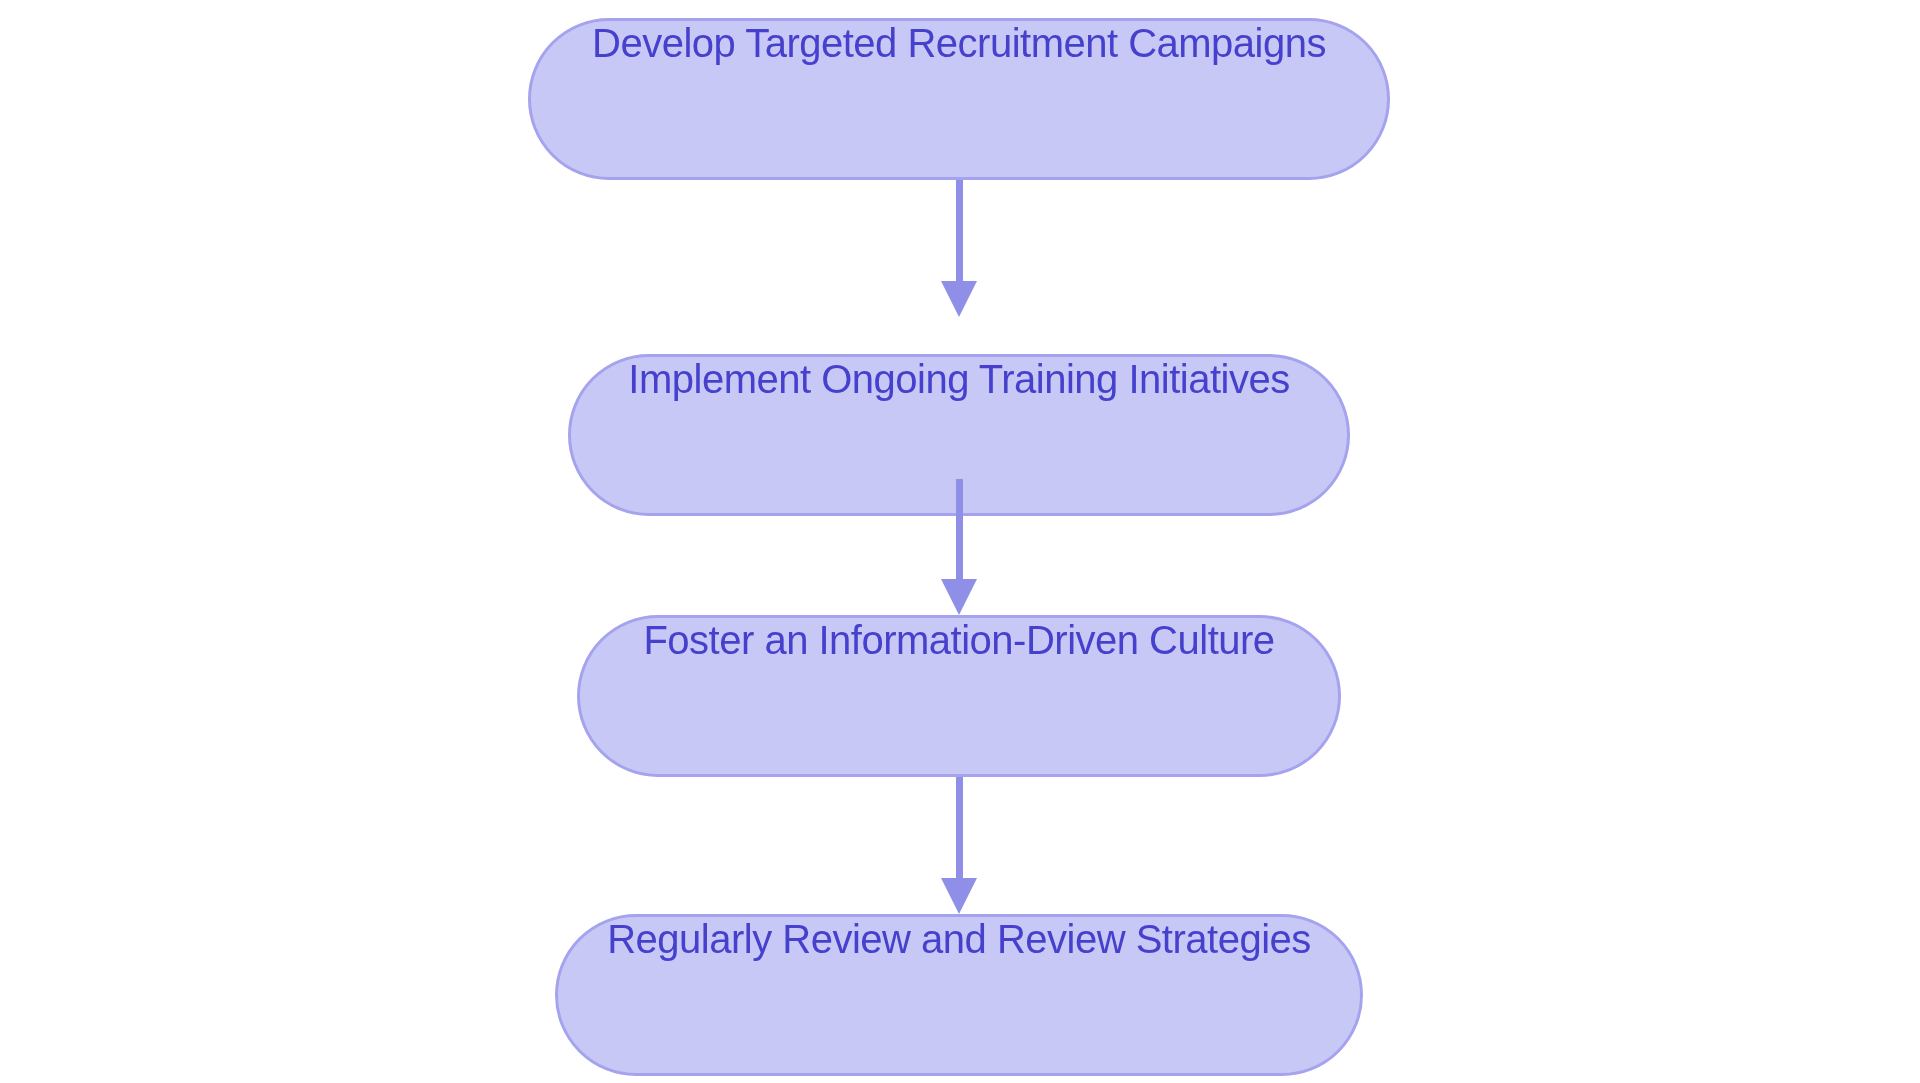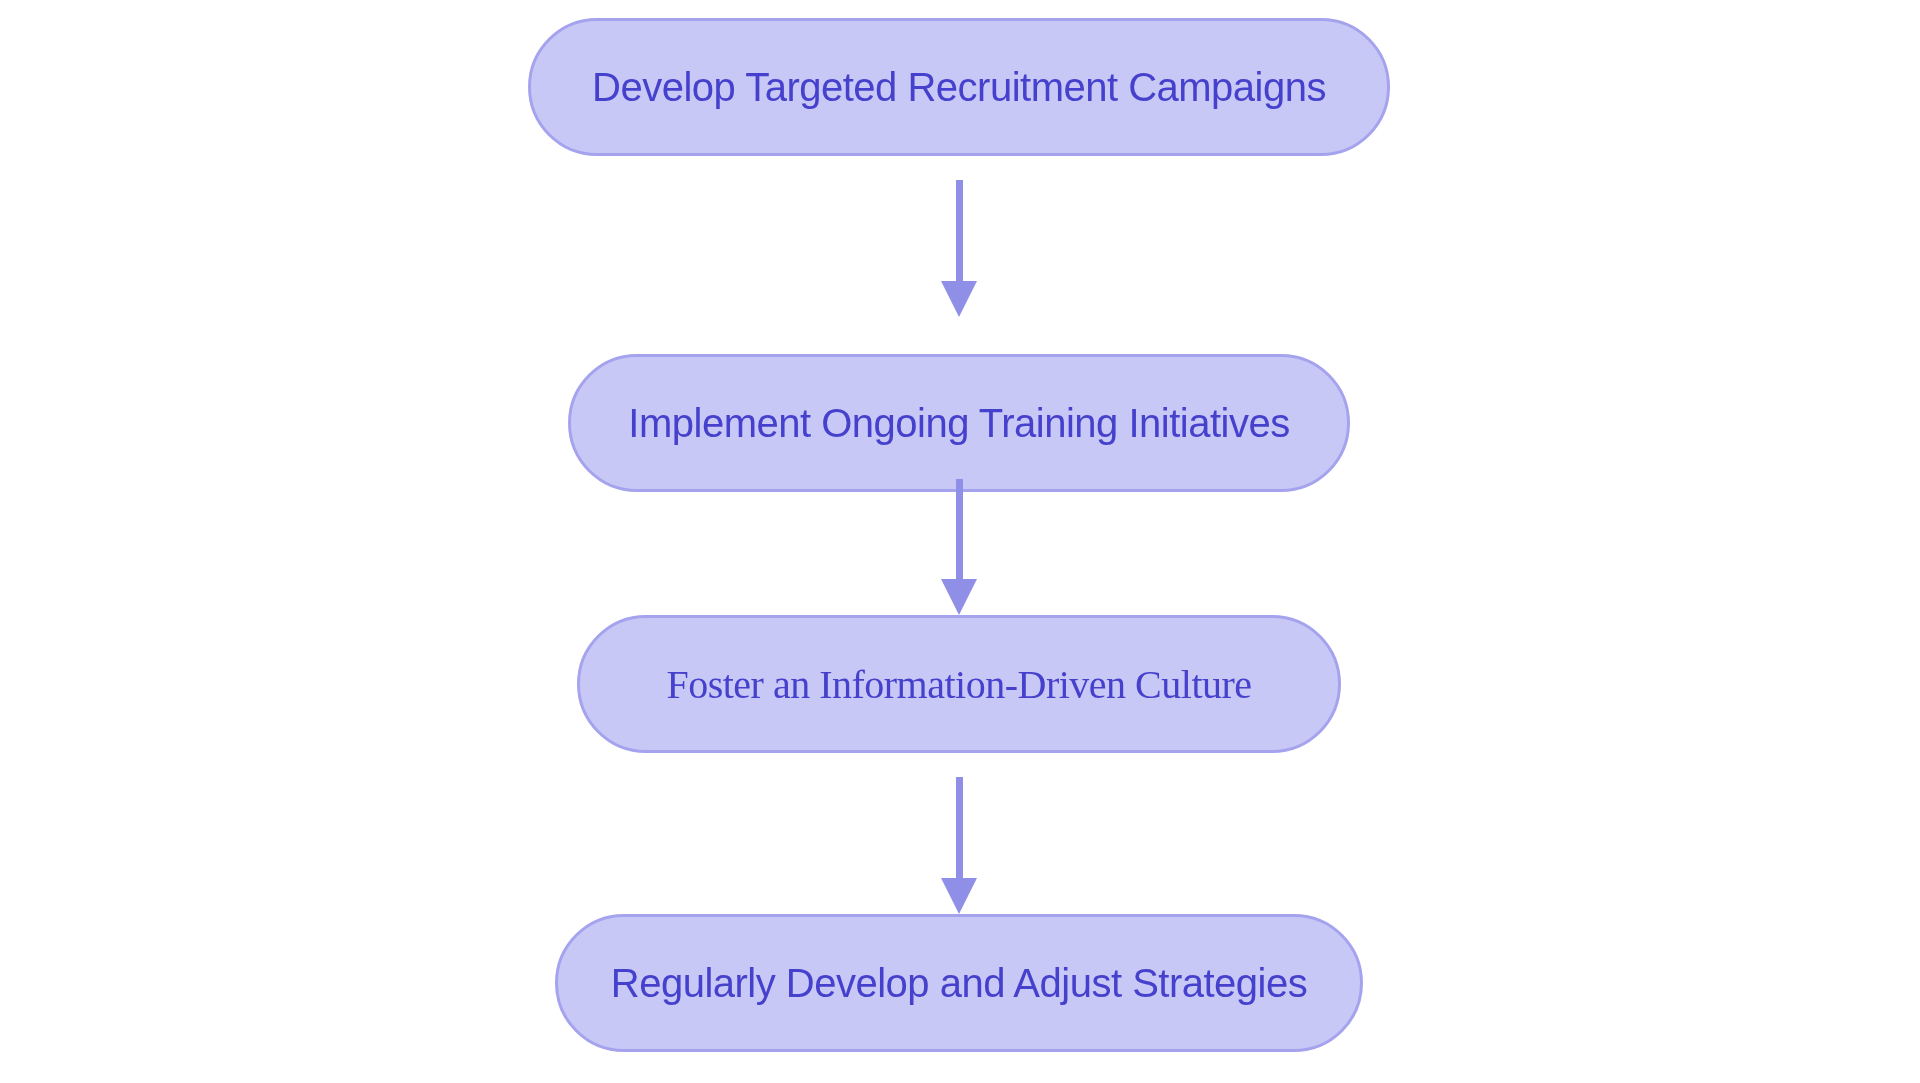--- a/index.html
+++ b/index.html
@@ -20,32 +20,32 @@
     width: 1920px;
     height: 1083px;
     background: var(--background);
     overflow: hidden;
   }
   .node {
     position: absolute;
     background: var(--node-fill);
     border: 3px solid var(--node-border);
     border-radius: 81px;
-    height: 138px;
+    height: 162px;
     display: flex;
-    align-items: center;
+    align-items: flex-start;
     justify-content: center;
     color: var(--node-text);
     font-size: 40px;
     letter-spacing: -0.5px;
     text-align: center;
   }
   .node-1 { left: 528px; top: 18px;  width: 862px; }
   .node-2 { left: 568px; top: 317px; width: 782px; margin-top: 37px; }
-  .node-3 { left: 577px; top: 615px; width: 764px; font-family: Liberation Serif, serif; }
+  .node-3 { left: 577px; top: 615px; width: 764px; }
   .node-4 { left: 555px; top: 914px; width: 808px; }
 
   .arrow {
     position: absolute;
     left: 941px;
     width: 36px;
     display: flex;
     flex-direction: column;
     align-items: center;
   }
@@ -92,16 +92,16 @@
   <div class="node node-3">
     <span class="node-label">Foster an Information-Driven Culture</span>
   </div>
 
   <div class="arrow arrow-3">
     <span class="arrow-line"></span>
     <span class="arrow-head"></span>
   </div>
 
   <div class="node node-4">
-    <span class="node-label">Regularly Develop and Adjust Strategies</span>
+    <span class="node-label">Regularly Review and Review Strategies</span>
   </div>
 
 </div>
 
 </body></html>

